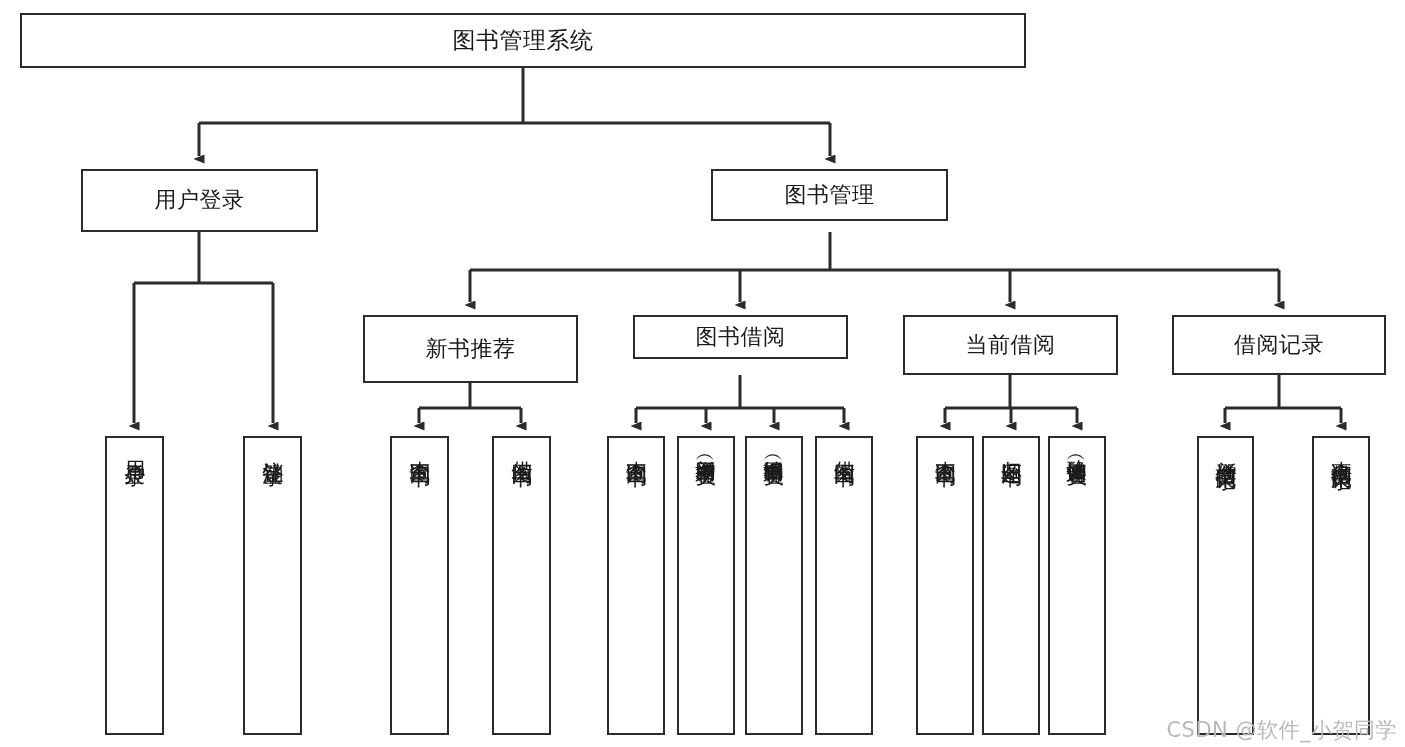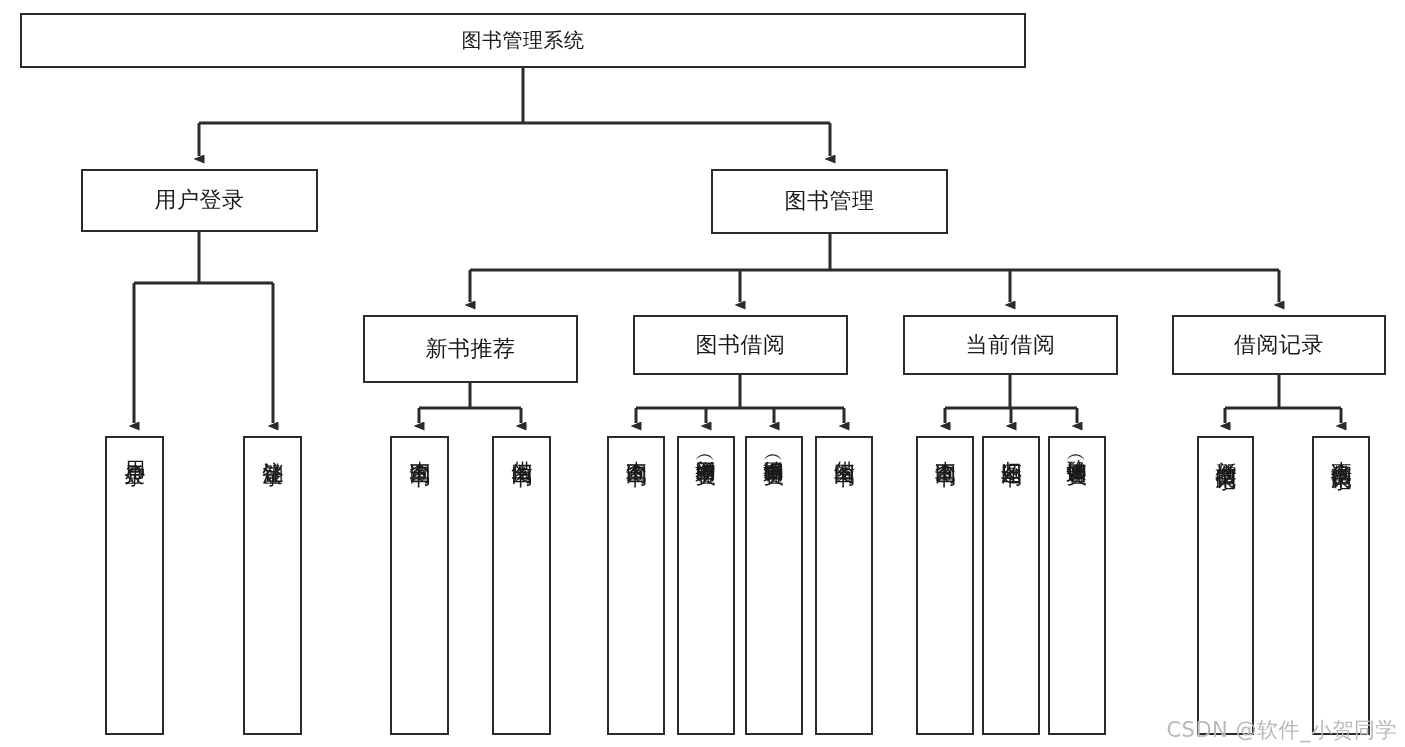--- a/index.html
+++ b/index.html
@@ -42,21 +42,21 @@
     text-align: center;
     line-height: 1.02;
     letter-spacing: 0.5px;
   }
   
   .node.horiz .label {
     font-size: 22px;
     writing-mode: horizontal-tb;
   }
   .node.root .label {
-    font-size: 20px;
+    font-size: 23px;
   }
   
   .node.vert {
     align-items: flex-start;
     padding-top: 6px;
   }
   .node.vert .label {
     writing-mode: vertical-rl;
     text-orientation: upright;
     font-size: 21px;
@@ -136,28 +136,28 @@
     </g>
   </svg>
 
   <div class="node horiz root" style="left:20px; top:13px; width:1006px; height:55px;">
     <span class="label">图书管理系统</span>
   </div>
 
   <div class="node horiz" style="left:81px; top:169px; width:237px; height:63px;">
     <span class="label">用户登录</span>
   </div>
-  <div class="node horiz" style="left:711px; top:169px; width:237px; height:65px;">
+  <div class="node horiz" style="left:711px; top:169px; width:237px; height:52px;">
     <span class="label">图书管理</span>
   </div>
 
   <div class="node horiz" style="left:363px; top:315px; width:215px; height:68px;">
     <span class="label">新书推荐</span>
   </div>
-  <div class="node horiz" style="left:633px; top:315px; width:215px; height:60px;">
+  <div class="node horiz" style="left:633px; top:315px; width:215px; height:44px;">
     <span class="label">图书借阅</span>
   </div>
   <div class="node horiz" style="left:903px; top:315px; width:215px; height:60px;">
     <span class="label">当前借阅</span>
   </div>
   <div class="node horiz" style="left:1172px; top:315px; width:214px; height:60px;">
     <span class="label">借阅记录</span>
   </div>
 
   <div class="node vert" style="left:105px; top:436px; width:59px; height:299px;">

